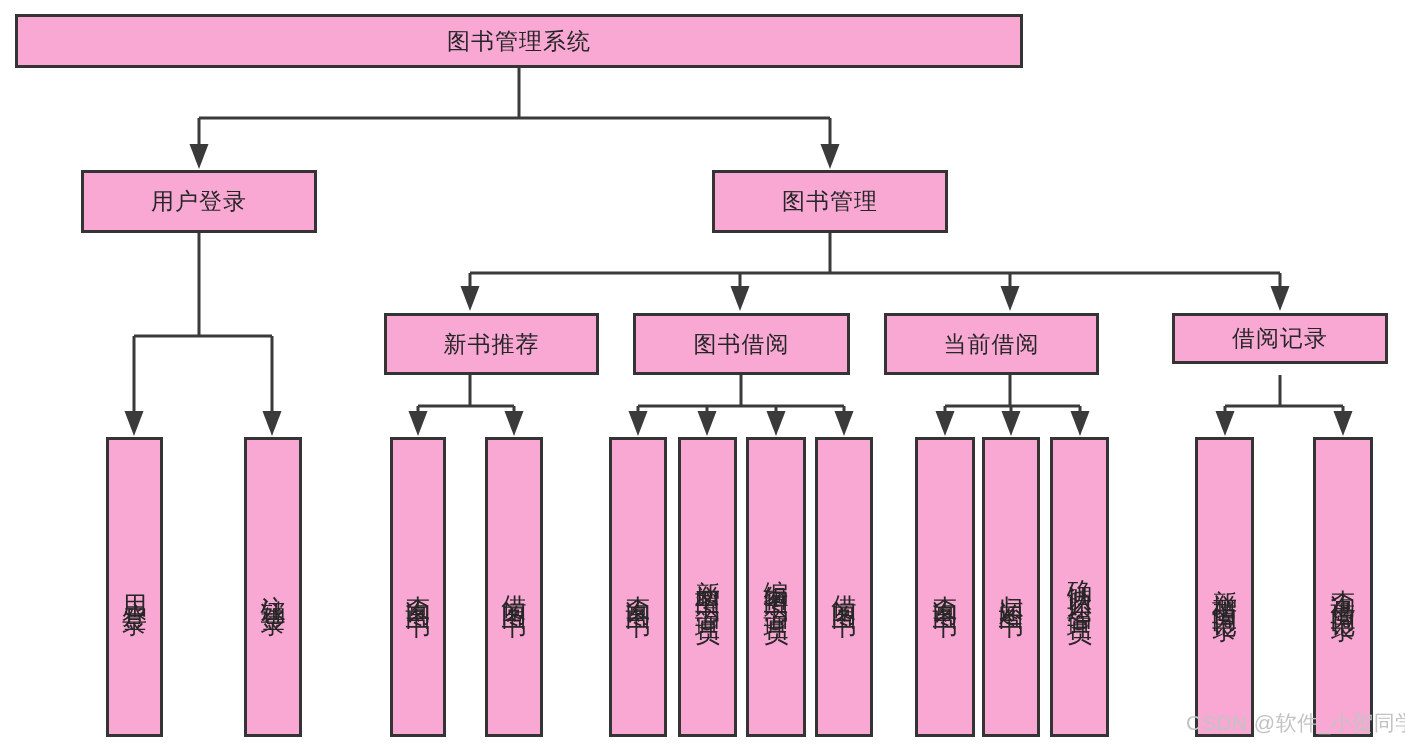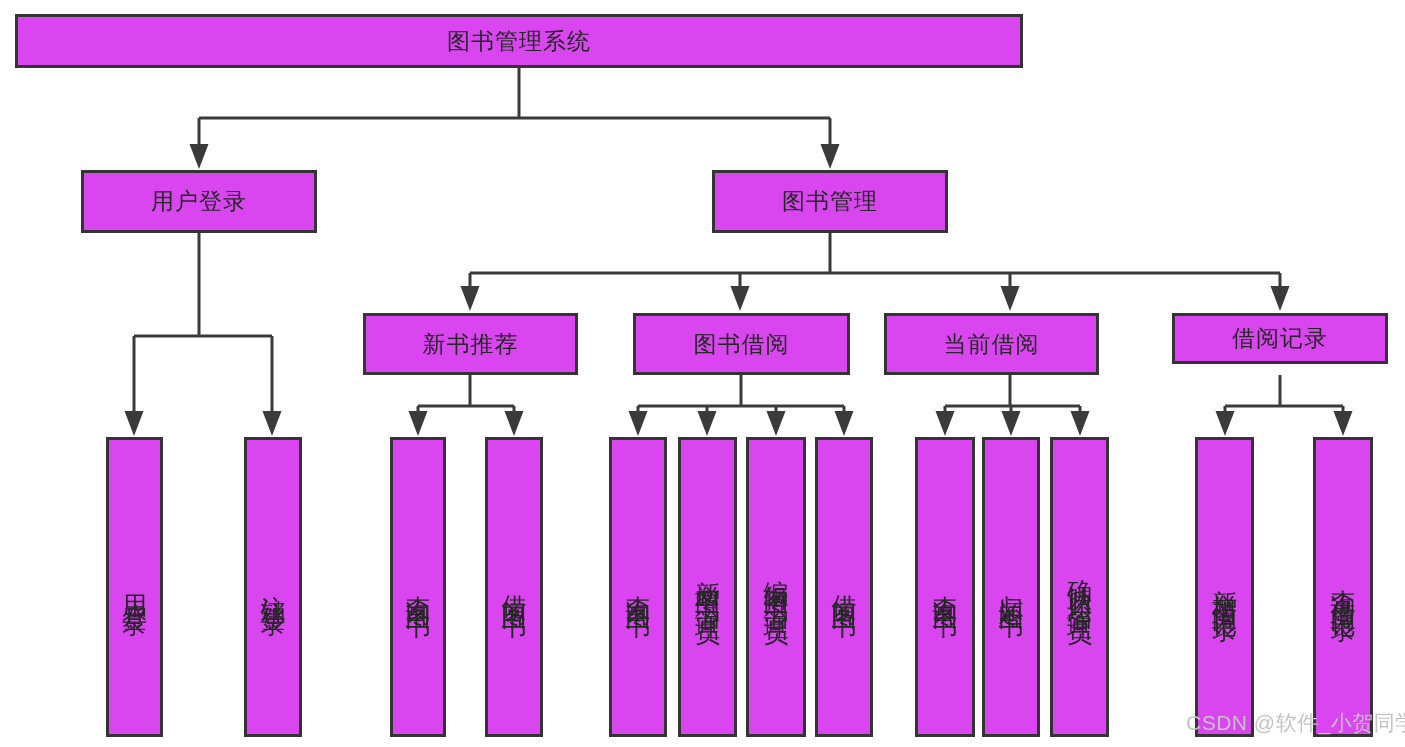--- a/index.html
+++ b/index.html
@@ -7,21 +7,21 @@
     position:relative;
     width:1405px;height:747px;
     background:#ffffff;
     font-family:"Liberation Sans","DejaVu Sans",sans-serif;
     overflow:hidden;
   }
   
   .box{
     position:absolute;
     box-sizing:border-box;
-    background:#d946ef;
+    background:#f9a8d4;
     border:3px solid #343434;
     display:flex;
     align-items:center;
     justify-content:center;
     color:#262626;
     z-index:2;
   }
   .hbox{font-size:23px;letter-spacing:1px;}
   .vbox span{
     writing-mode:vertical-rl;
@@ -30,21 +30,21 @@
     line-height:1;
     white-space:nowrap;
   }
   .vbox{top:437px;height:300px;}
   
   #n-root{left:15px;top:14px;width:1008px;height:54px;}
   
   #n-user-login{left:81px;top:170px;width:236px;height:63px;}
   #n-book-mgmt{left:712px;top:170px;width:236px;height:63px;}
   
-  #n-sec-0{left:363px;top:313px;width:215px;height:62px;}
+  #n-sec-0{left:384px;top:313px;width:215px;height:62px;}
   #n-sec-1{left:633px;top:313px;width:217px;height:62px;}
   #n-sec-2{left:884px;top:313px;width:215px;height:62px;}
   #n-sec-3{left:1172px;top:313px;width:216px;height:51px;}
   
   #leaf-ul-0{left:106px;width:57px;}
   #leaf-ul-1{left:244px;width:58px;}
   #leaf-0-0{left:390px;width:56px;}
   #leaf-0-1{left:485px;width:58px;}
   #leaf-1-0{left:609px;width:58px;}
   #leaf-1-1{left:678px;width:59px;}

